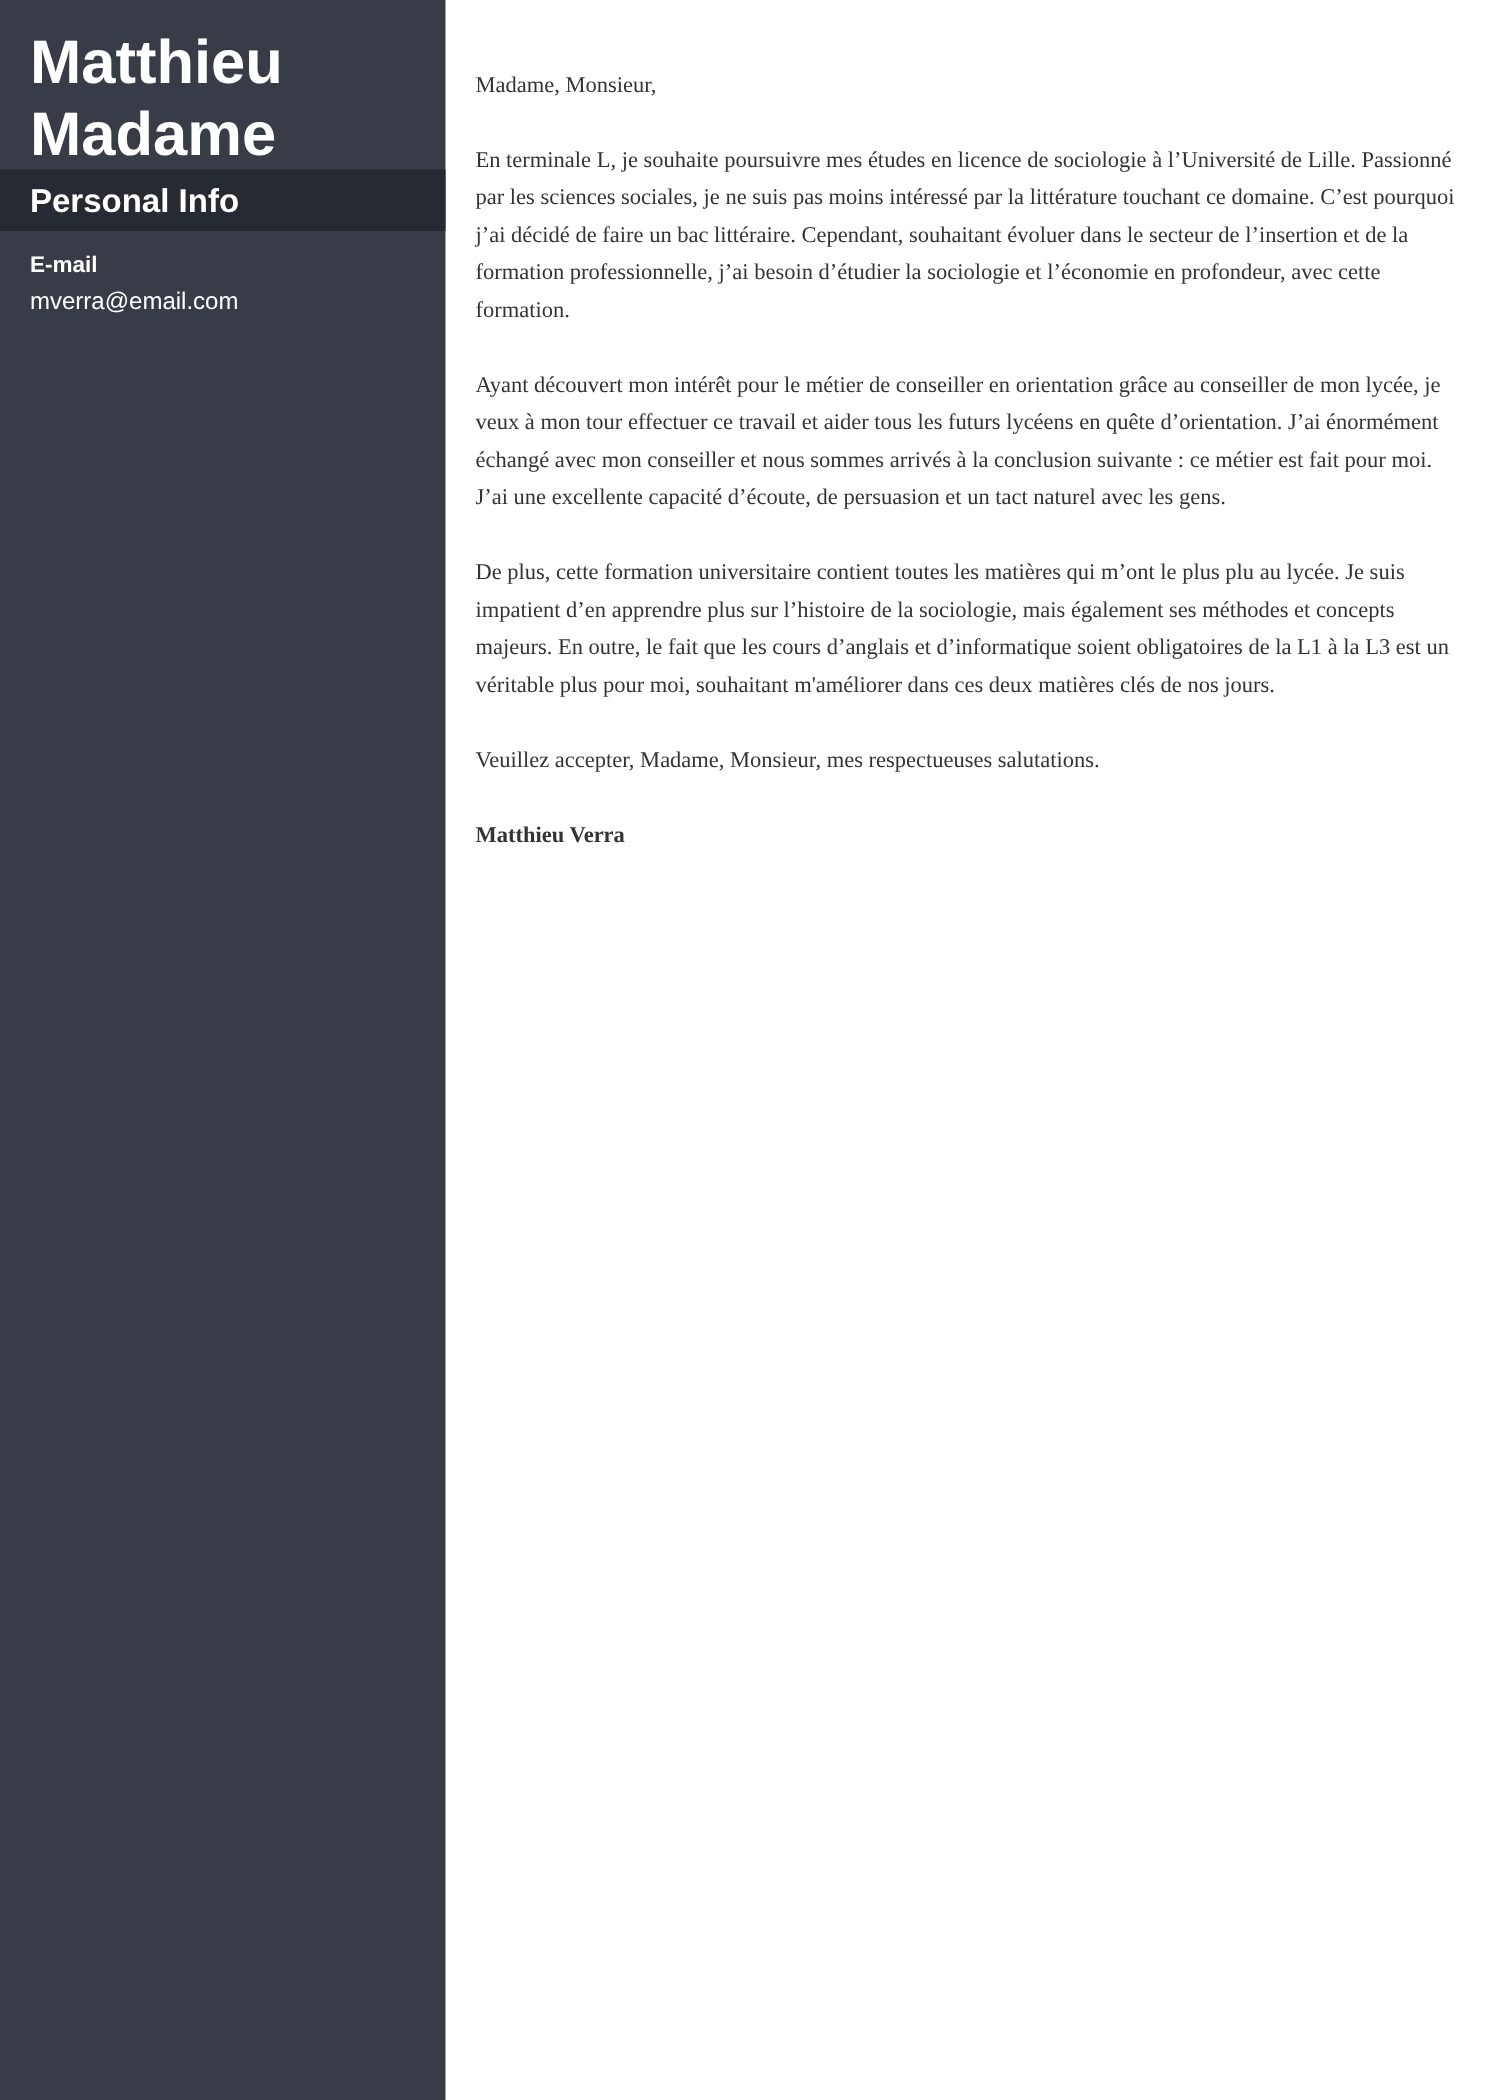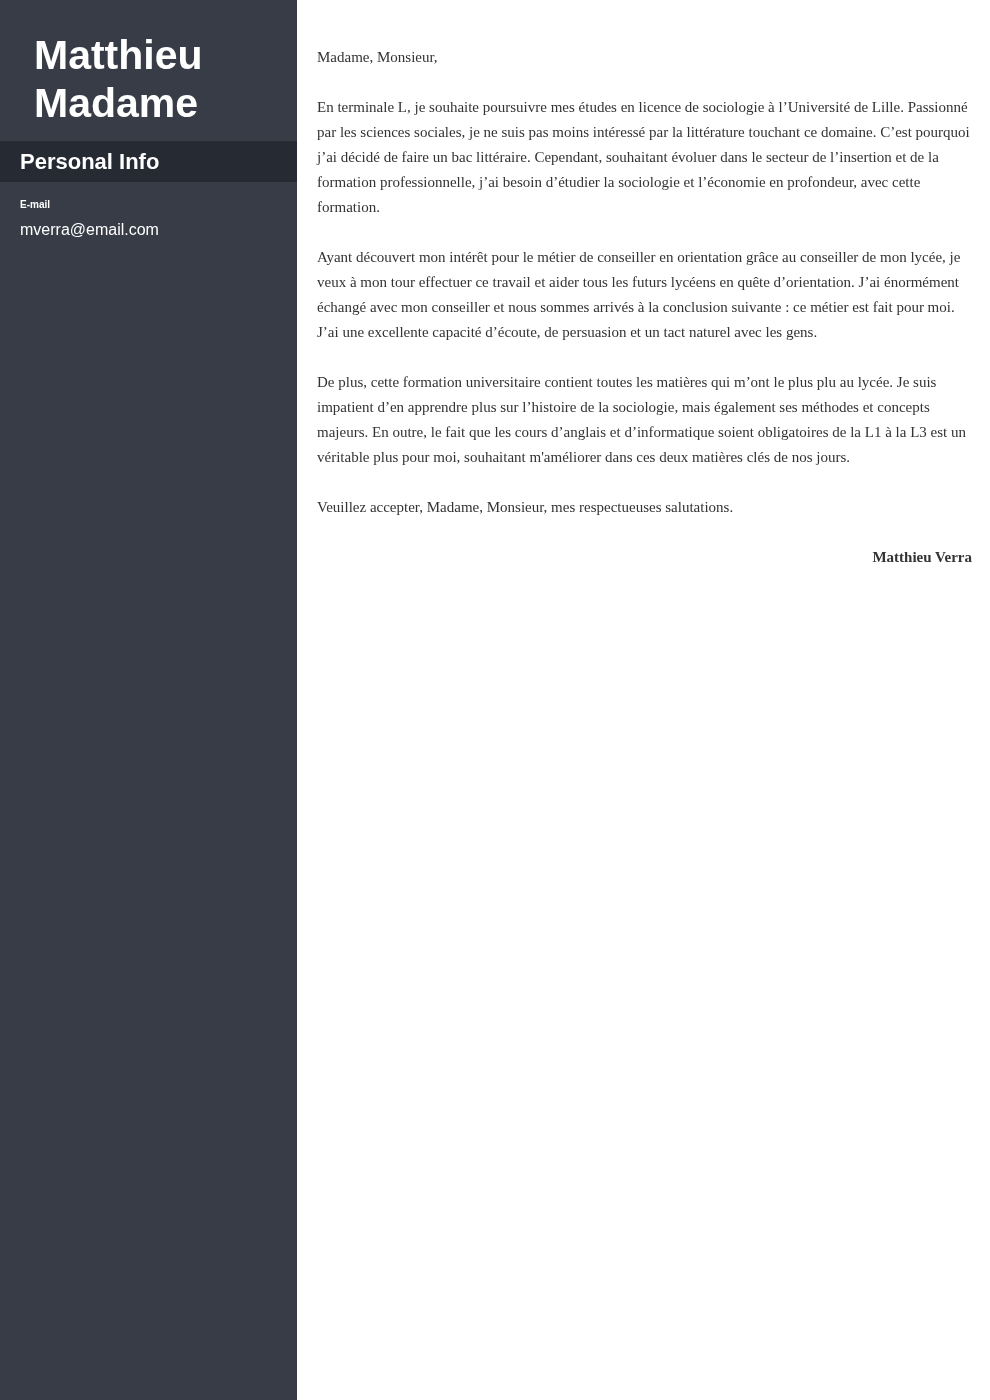--- a/index.html
+++ b/index.html
@@ -7,44 +7,44 @@
       width: 990px; height: 1400px; position: relative;
       background: #ffffff;
       font-family: "Liberation Sans", sans-serif;
       overflow: hidden;
     }
     .sidebar {
       position: absolute; left: 0; top: 0; width: 297px; height: 1400px;
       background: #373c47; color: #ffffff;
     }
     .name {
-      margin: 14px; padding: 17px 20px 0 20px;
+      margin: 0; padding: 17px 20px 0 20px;
       font-size: 41px; font-weight: bold; line-height: 48px;
       color: #ffffff;
     }
     .section-header {
       background: #262a33;
       height: 41px; line-height: 41px;
       padding: 0 20px;
       font-size: 22px; font-weight: bold; color: #ffffff;
     }
     .info-label {
       padding: 13px 20px 0 20px;
-      font-size: 10px; font-weight: bold; line-height: 20px;
+      font-size: 15px; font-weight: bold; line-height: 20px;
     }
     .info-value {
       padding: 5px 20px 0 20px;
       font-size: 16px; line-height: 20px;
     }
     .main {
       position: absolute; left: 317px; top: 45px; width: 655px;
       color: #333333; font-size: 15px; line-height: 25px;
     }
     .main p { margin: 0 0 25px 0; font-family: Liberation Serif, serif; }
-    .signature { font-weight: bold; text-align: right; }
+    .signature { font-weight: bold; }
   </style>
 </head>
 <body>
 
 <aside class="sidebar">
   <h1 class="name">
     <span>Matthieu</span><br>
     <span>Madame</span>
   </h1>
   <div class="section-header">Personal Info</div>

